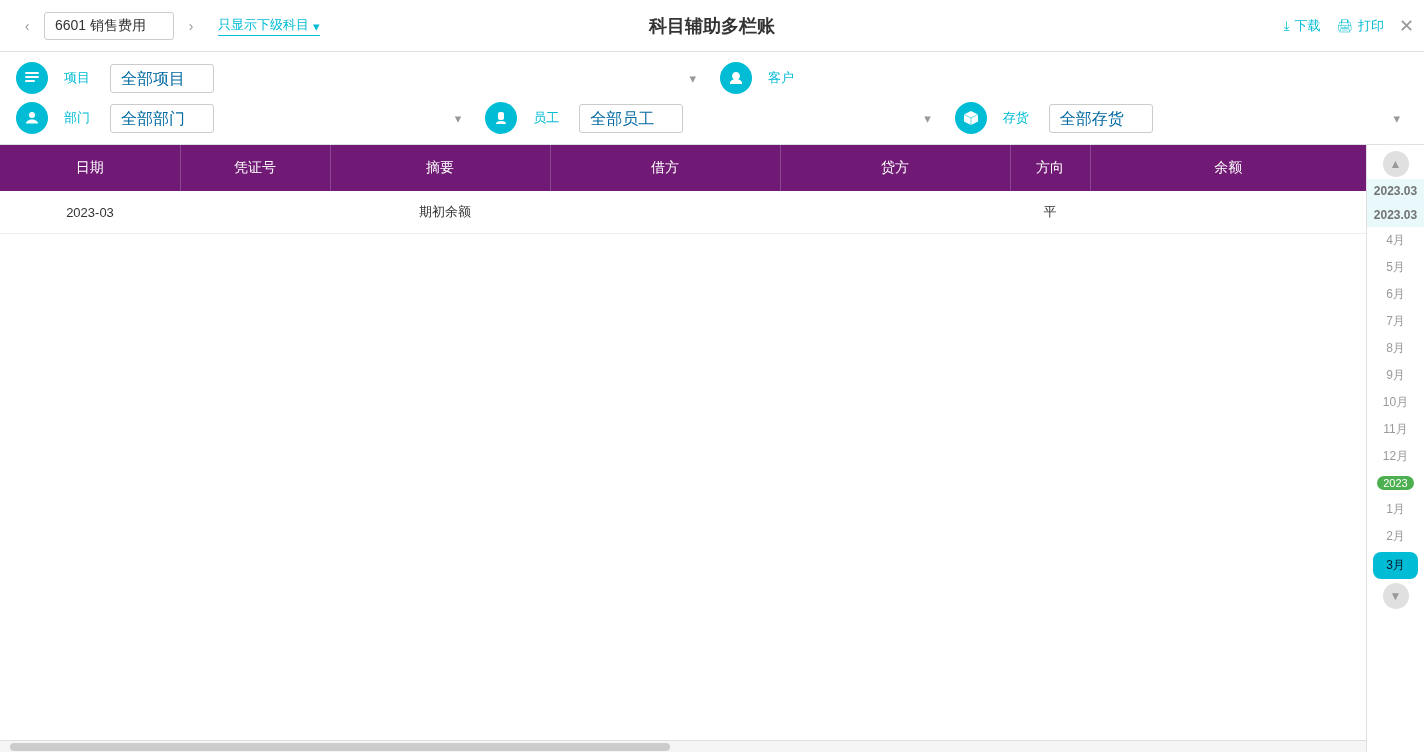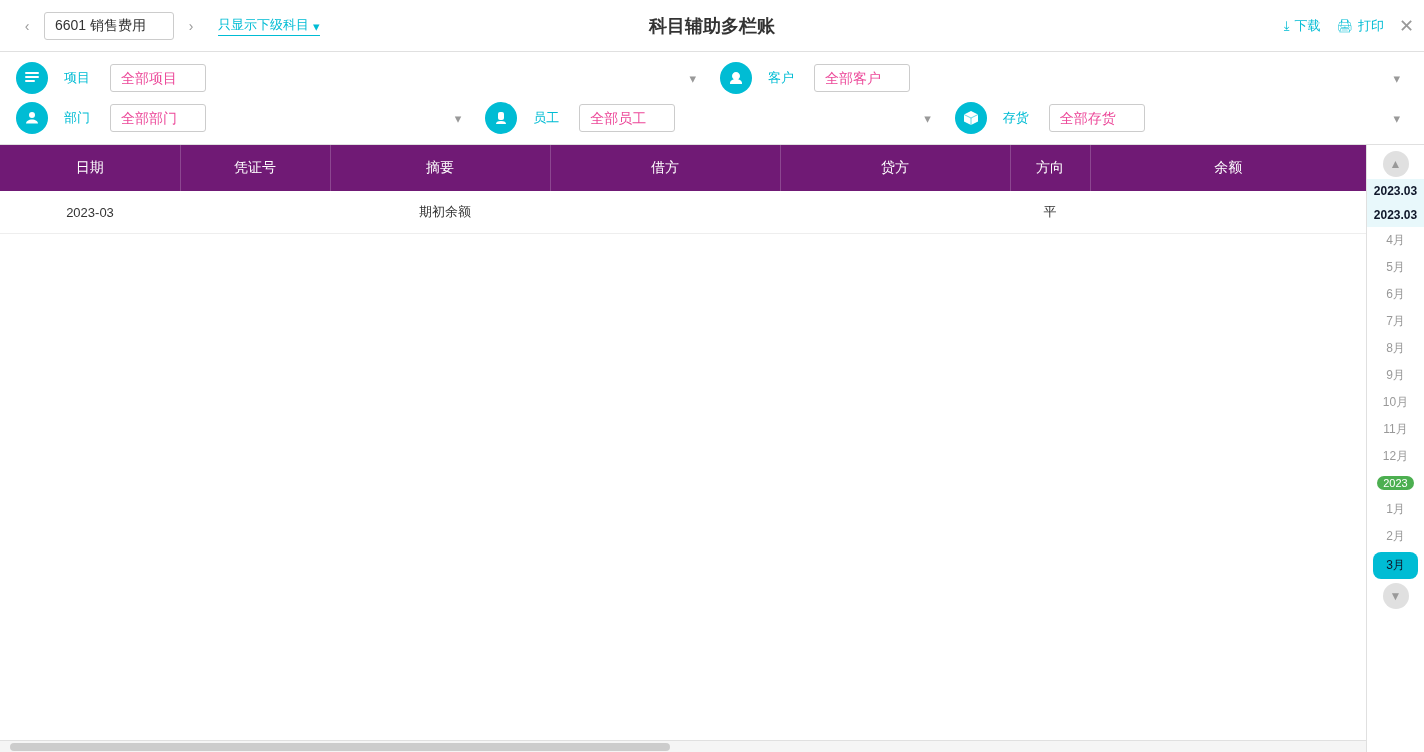--- a/index.html
+++ b/index.html
@@ -129,22 +129,22 @@
     .filter-label {
       color: #00bcd4;
       font-size: 13px;
       min-width: 30px;
     }
     .filter-select {
       flex: 1;
       border: 1px solid #ccc;
       border-radius: 3px;
       padding: 5px 28px 5px 10px;
-      font-size: 14px;
-      color: #ec4899;
+      font-size: 16px;
+      color: #0369a1;
       background: #fff;
       appearance: none;
       -webkit-appearance: none;
       cursor: pointer;
       position: relative;
     }
     .select-wrapper {
       flex: 1;
       position: relative;
     }
@@ -244,21 +244,21 @@
     .timeline-item {
       width: 100%;
       text-align: center;
       padding: 5px 0;
       font-size: 12px;
       color: #999;
       cursor: pointer;
     }
     .timeline-item.selected {
       background: #e8f8fb;
-      color: #0f172a;
+      color: #737373;
       font-weight: bold;
     }
     .timeline-item.active-month {
       background: #00bcd4;
       color: #0f172a;
       border-radius: 8px;
       margin: 2px 6px;
       width: calc(100% - 12px);
     }
     .timeline-year-badge {
@@ -327,25 +327,20 @@
       </div>
 
       <div class="filter-item">
         <div class="filter-icon">
           <svg width="16" height="16" viewBox="0 0 16 16" fill="white">
             <path d="M8 2C5.8 2 4 3.8 4 6s1.8 4 4 4 4-1.8 4-4-1.8-4-4-4z"></path>
             <path d="M2 13c0-2.2 2.7-4 6-4s6 1.8 6 4v1H2v-1z"></path>
           </svg>
         </div>
         <span class="filter-label">客户</span>
-        <div class="select-wrapper">
-          <select class="filter-select">
-            <option>全部客户</option>
-          </select>
-        </div>
       </div>
 
     </div>
 
     <div class="filter-row">
 
       <div class="filter-item">
         <div class="filter-icon">
           <svg width="16" height="16" viewBox="0 0 16 16" fill="white">
             <circle cx="8" cy="5" r="3"></circle>

